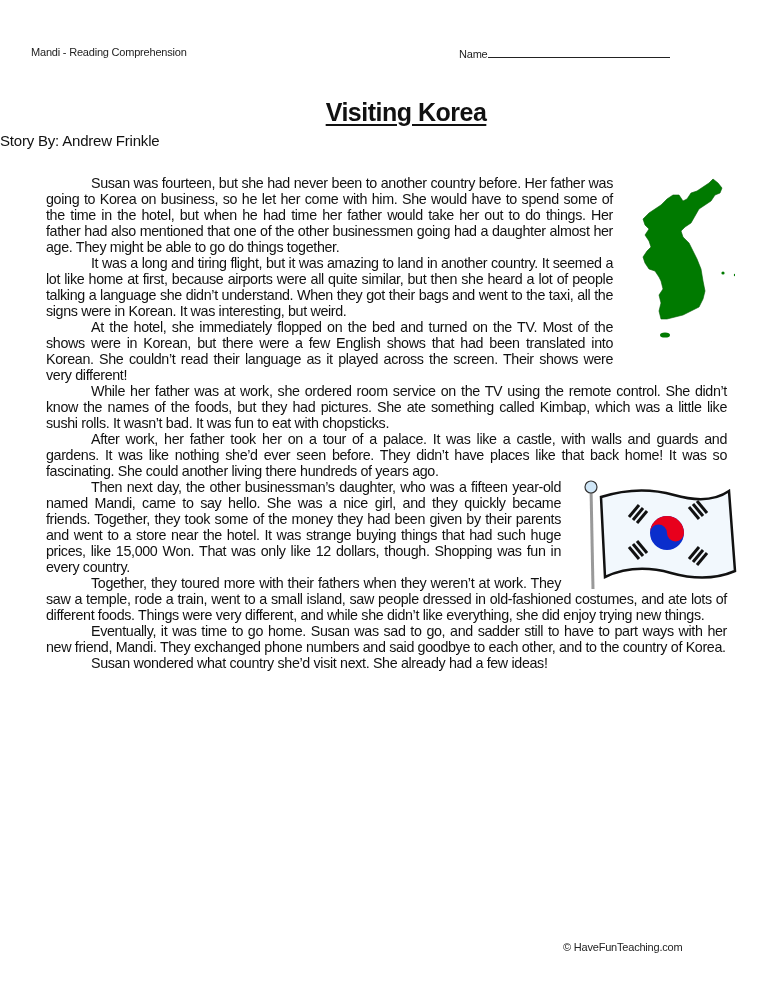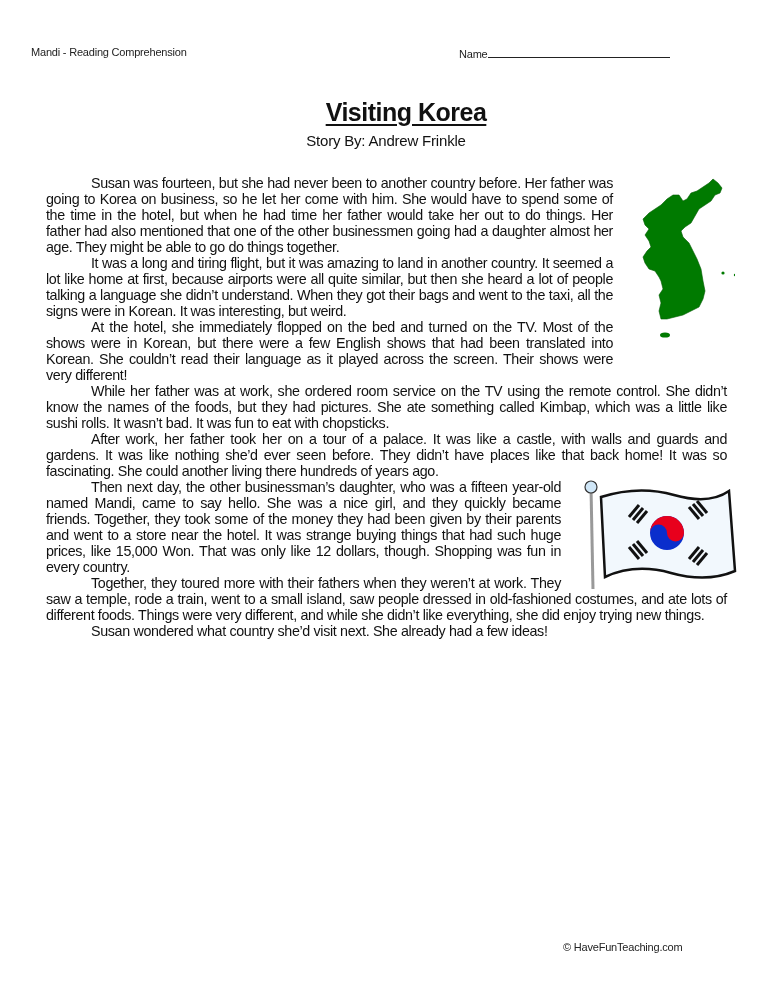--- a/index.html
+++ b/index.html
@@ -6,21 +6,21 @@
   body { width: 772px; height: 1000px; position: relative; overflow: hidden;
          font-family: "Liberation Sans", sans-serif; color: #111; }
   .hdr { position: absolute; top: 46px; font-size: 11px; color: #222;
          font-family: "Liberation Sans Narrow", "Liberation Sans", sans-serif; letter-spacing: -0.2px; }
   .hdr-left { left: 31px; }
   .hdr-right { left: 432px; margin-left: 27px; }
   .name-line { display: inline-block; width: 182px; border-bottom: 1px solid #222; height: 11px; vertical-align: baseline; }
   .title { position: absolute; top: 98px; left: 0; width: 772px; text-align: center;
            font-size: 25px; font-weight: bold; text-decoration: underline; text-underline-offset: 3px;
            letter-spacing: -0.5px; color: #111; padding-left: 20px; }
-  .byline { position: absolute; top: 132px; left: 0; width: 772px; text-align: center;
+  .byline { position: absolute; top: 132px; left: 0; width: 772px; 
             font-size: 15px; color: #111; letter-spacing: -0.2px; }
   .body { position: absolute; left: 46px; top: 175px; width: 681px; font-size: 14.3px;
           line-height: 16px; text-align: justify; letter-spacing: -0.35px; word-spacing: 0px; }
   .body p { margin: 0; text-indent: 45px; }
   .map { float: right; width: 110px; height: 180px; margin: -2px -8px 0 12px; shape-outside: margin-box; }
   .flag { float: right; width: 160px; height: 110px; margin: 0 -12px 0 18px; }
   .footer { position: absolute; top: 941px; left: 563px; font-size: 11px; color: #222; letter-spacing: -0.2px; }
 </style>
 </head>
 <body>
@@ -61,16 +61,17 @@
       <line x1="50" y1="68" x2="60" y2="80"></line>
         <line x1="54" y1="65" x2="64" y2="77"></line>
         <line x1="58" y1="62" x2="68" y2="74"></line>
       <line x1="110" y1="80" x2="120" y2="68"></line>
         <line x1="114" y1="83" x2="124" y2="71"></line>
         <line x1="118" y1="86" x2="128" y2="74"></line>
     </g>
   </svg>
   <p>Then next day, the other businessman’s daughter, who was a fifteen year-old named Mandi, came to say hello. She was a nice girl, and they quickly became friends. Together, they took some of the money they had been given by their parents and went to a store near the hotel. It was strange buying things that had such huge prices, like 15,000 Won. That was only like 12 dollars, though. Shopping was fun in every country.</p>
   <p>Together, they toured more with their fathers when they weren’t at work. They saw a temple, rode a train, went to a small island, saw people dressed in old-fashioned costumes, and ate lots of different foods. Things were very different, and while she didn’t like everything, she did enjoy trying new things.</p>
+  <p>Eventually, it was time to go home. Susan was sad to go, and sadder still to have to part ways with her new friend, Mandi. They exchanged phone numbers and said goodbye to each other, and to the country of Korea.</p>
   <p>Susan wondered what country she’d visit next. She already had a few ideas!</p>
 </div>
 
 <div class="footer">© HaveFunTeaching.com</div>
 
 </body></html>

